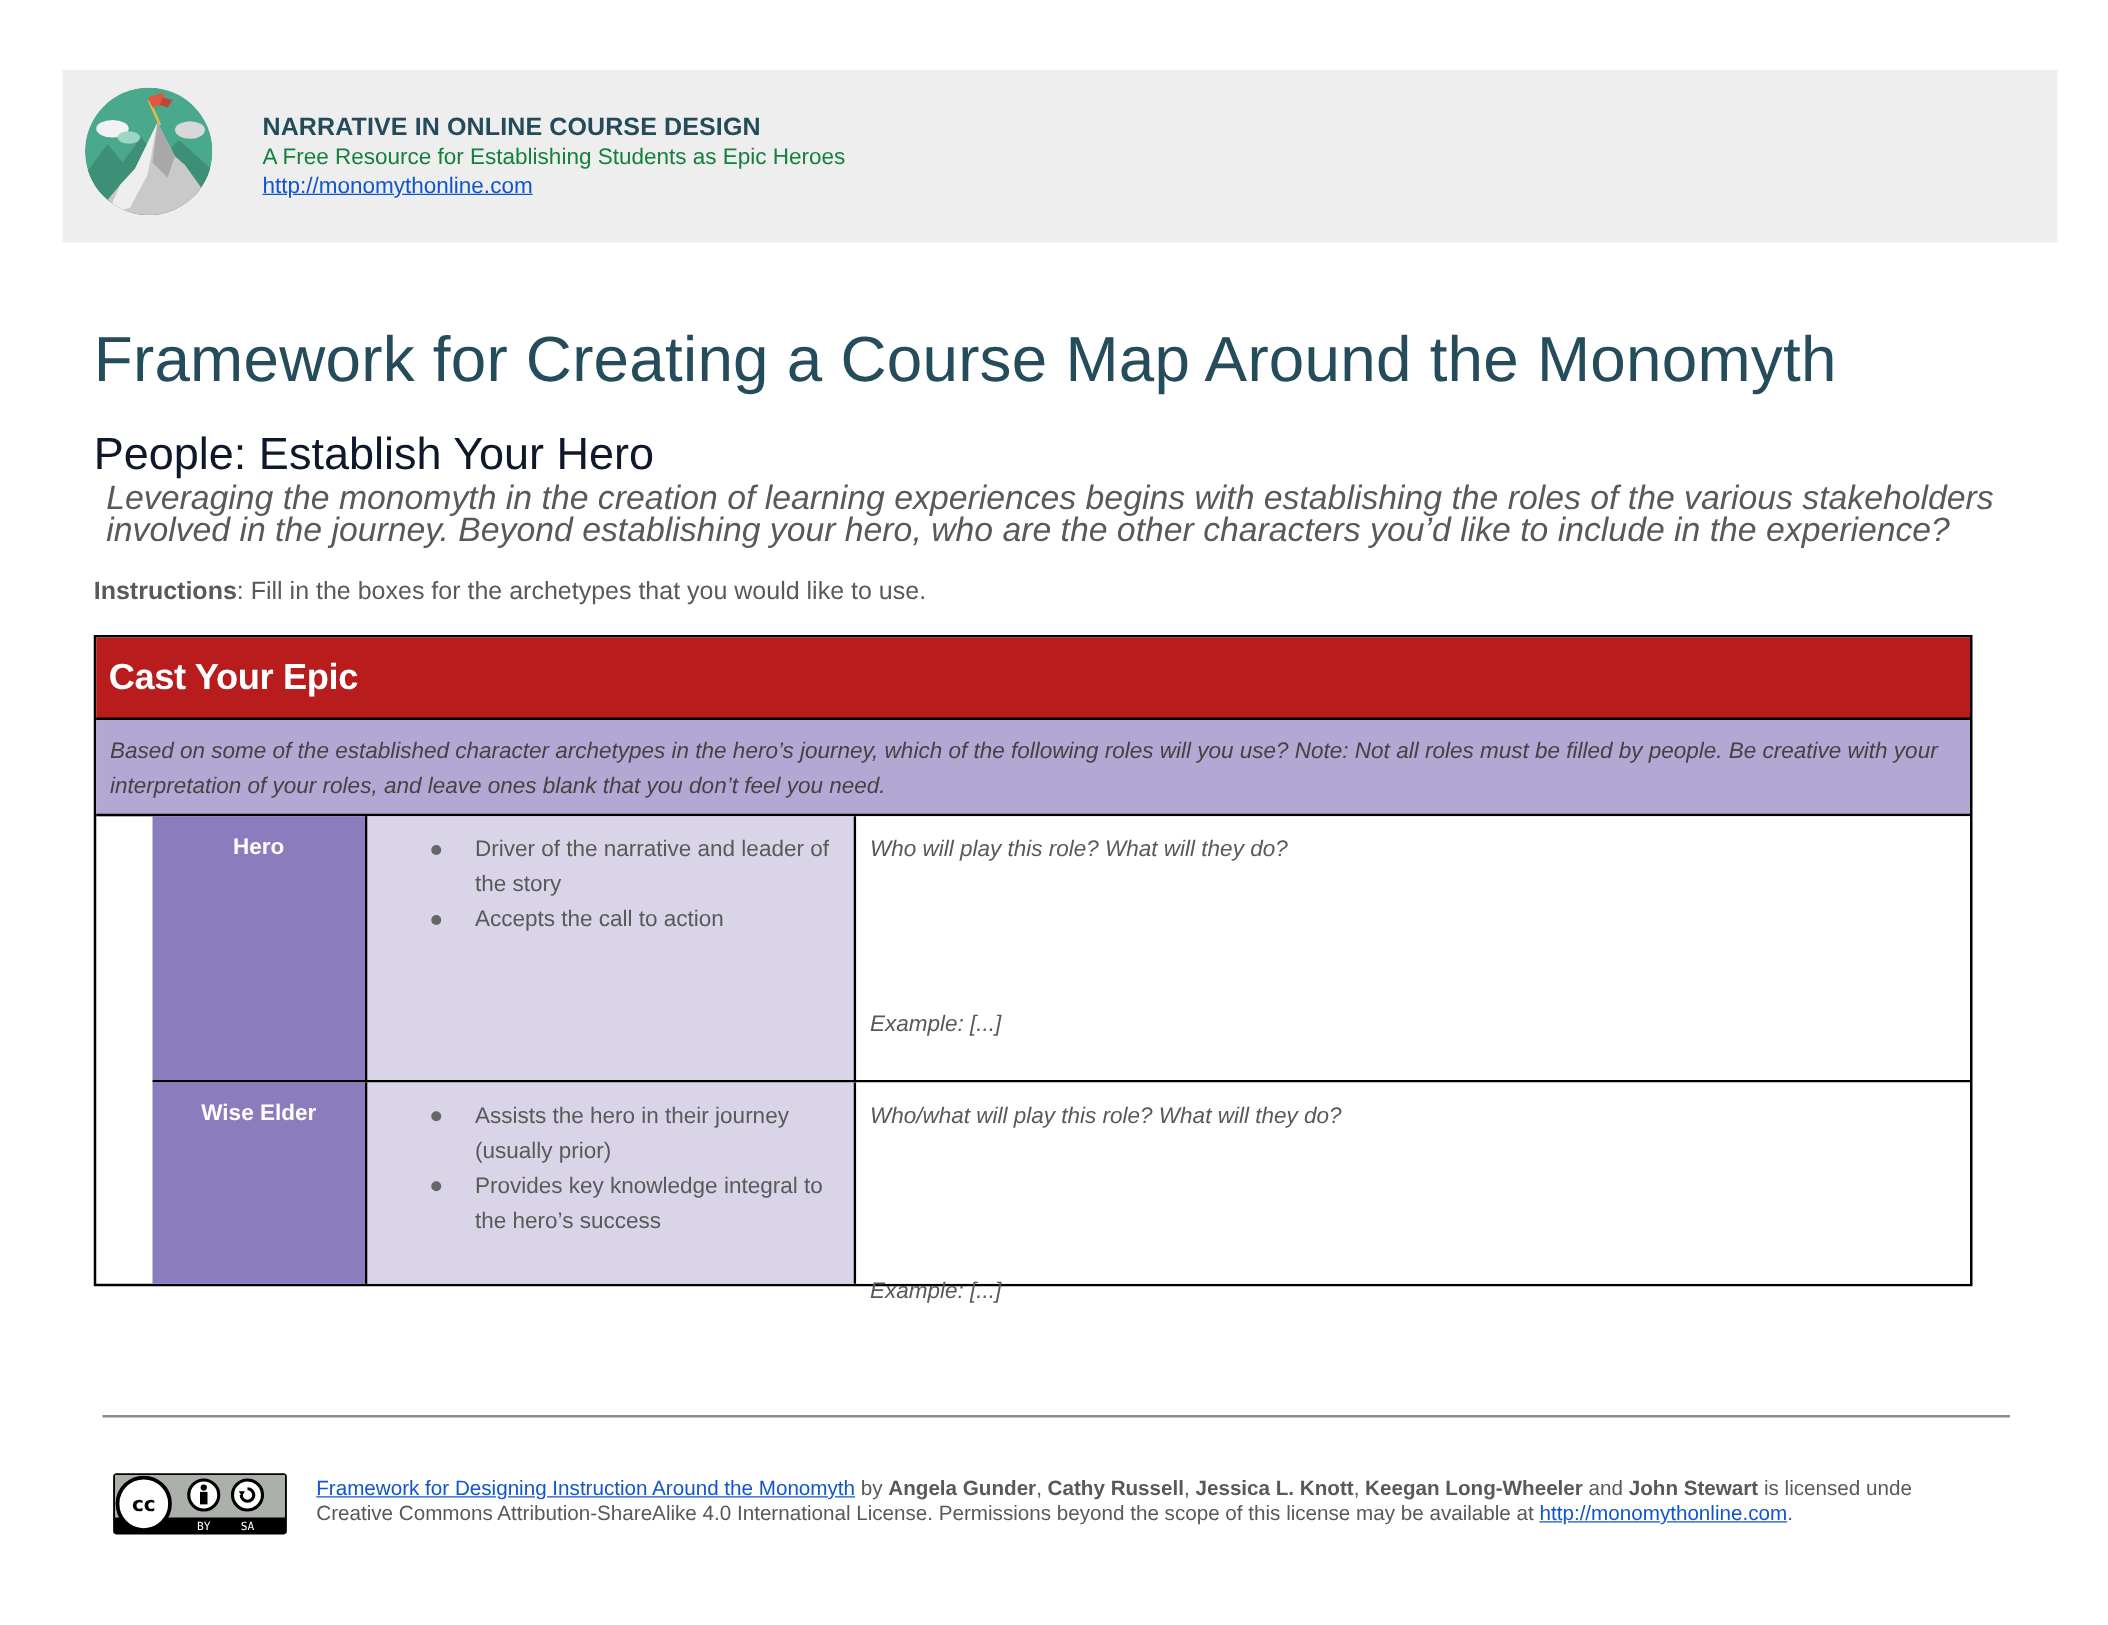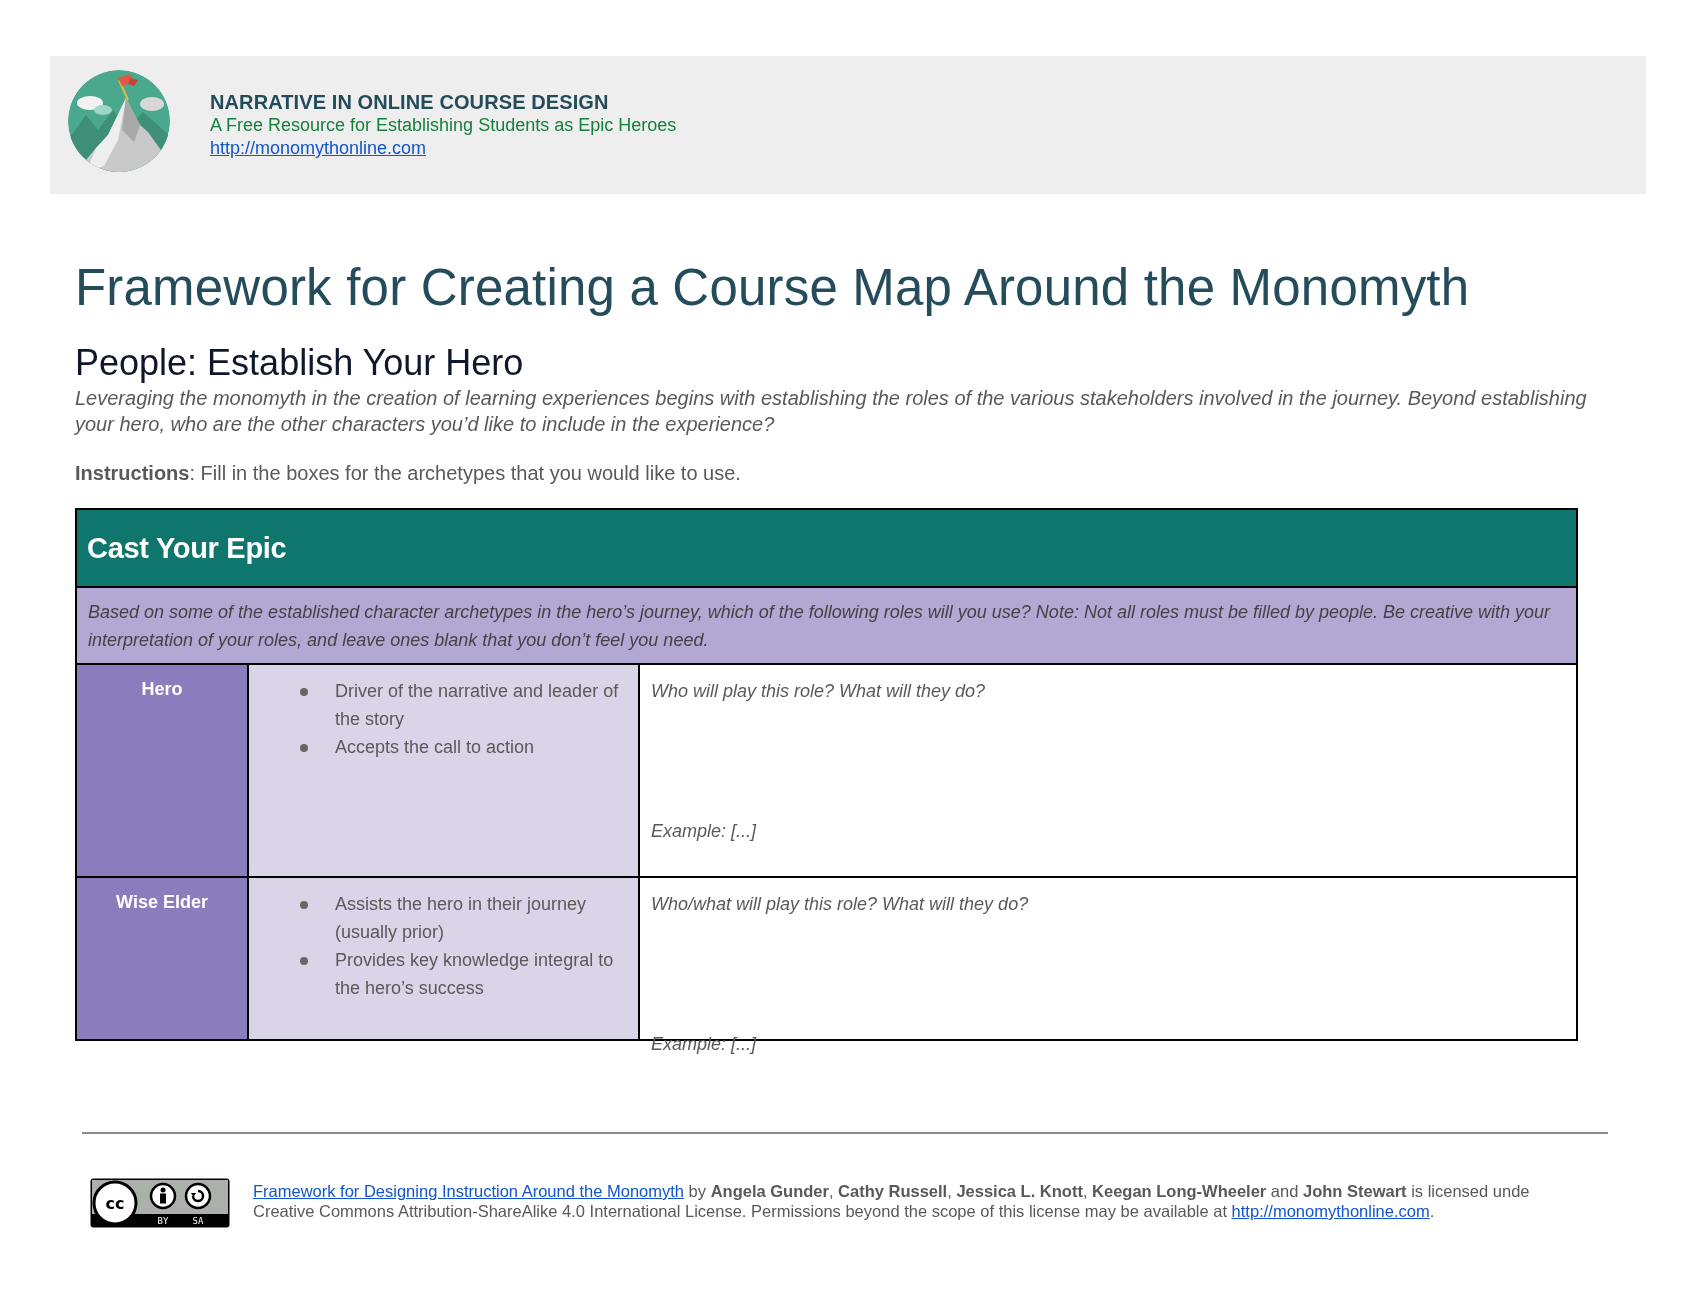--- a/index.html
+++ b/index.html
@@ -8,29 +8,29 @@
 
     .banner { position: absolute; left: 50px; top: 56px; width: 1596px; height: 138px; background: #eeeeee; }
     .logo { position: absolute; left: 18px; top: 14px; width: 102px; height: 102px; border-radius: 50%; overflow: hidden; }
     .banner-text { position: absolute; left: 160px; top: 34px; }
     .banner-title { font-size: 20px; font-weight: bold; color: #234b5a; letter-spacing: 0.1px; line-height: 24px; }
     .banner-sub { font-size: 18px; color: #15803d; line-height: 23px; }
     .banner-link { font-size: 18px; color: #1155cc; text-decoration: underline; line-height: 22px; display: inline-block; }
 
     .main-title { position: absolute; left: 75px; top: 258px; font-size: 51px; color: #244c5a; font-weight: normal; white-space: nowrap; letter-spacing: 0.2px; }
     .section-title { position: absolute; left: 75px; top: 342px; font-size: 36px; color: #0f172a; font-weight: normal; white-space: nowrap; }
-    .intro { position: absolute; left: 75px; top: 385px; width: 1520px; font-size: 20px; font-style: italic; color: #595959; line-height: 26px; }
+    .intro { position: absolute; left: 85px; top: 385px; width: 1520px; font-size: 27px; font-style: italic; color: #595959; line-height: 26px; }
     .instructions { position: absolute; left: 75px; top: 462px; font-size: 20px; color: #595959; white-space: nowrap; }
     .instructions b { color: #595959; }
 
     .table { position: absolute; left: 75px; top: 508px; width: 1503px; border: 2px solid #000; }
-    .t-head { height: 78px; background: #0f766e; border-bottom: 2px solid #000; display: flex; align-items: center; padding-left: 10px; }
+    .t-head { height: 66px; background: #b91c1c; border-bottom: 2px solid #000; display: flex; align-items: center; padding-left: 10px; }
     .t-head span { color: #fff; font-size: 29px; font-weight: bold; letter-spacing: -0.3px; }
     .t-desc { height: 77px; background: #b2a8d3; border-bottom: 2px solid #000; padding: 10px 10px 0 11px; font-size: 18px; font-style: italic; color: #434343; line-height: 28px; }
-    .t-row { display: flex; height: 211px; }
+    .t-row { display: flex; height: 211px; margin-left: 45px; }
     .t-row + .t-row { border-top: 2px solid #000; }
     .t-row.last { height: 163px; }
     .c-role { width: 172px; background: #8a7cbd; border-right: 2px solid #000; text-align: center; padding-top: 14px; color: #fff; font-weight: bold; font-size: 18px; }
     .c-desc { width: 391px; background: #d9d4e8; border-right: 2px solid #000; padding-top: 12px; }
     .c-desc ul { list-style: none; padding-left: 48px; }
     .c-desc li { position: relative; padding-left: 38px; font-size: 18px; line-height: 28px; color: #595959; width: 345px; }
     .c-desc li::before { content: ""; position: absolute; left: 3px; top: 11px; width: 8px; height: 8px; border-radius: 50%; background: #666; }
     .c-resp { flex: 1; background: #fff; position: relative; padding: 12px 11px; font-size: 18px; font-style: italic; color: #595959; }
     .c-resp .q { line-height: 28px; }
     .c-resp .ex { position: absolute; left: 11px; top: 152px; line-height: 28px; }

